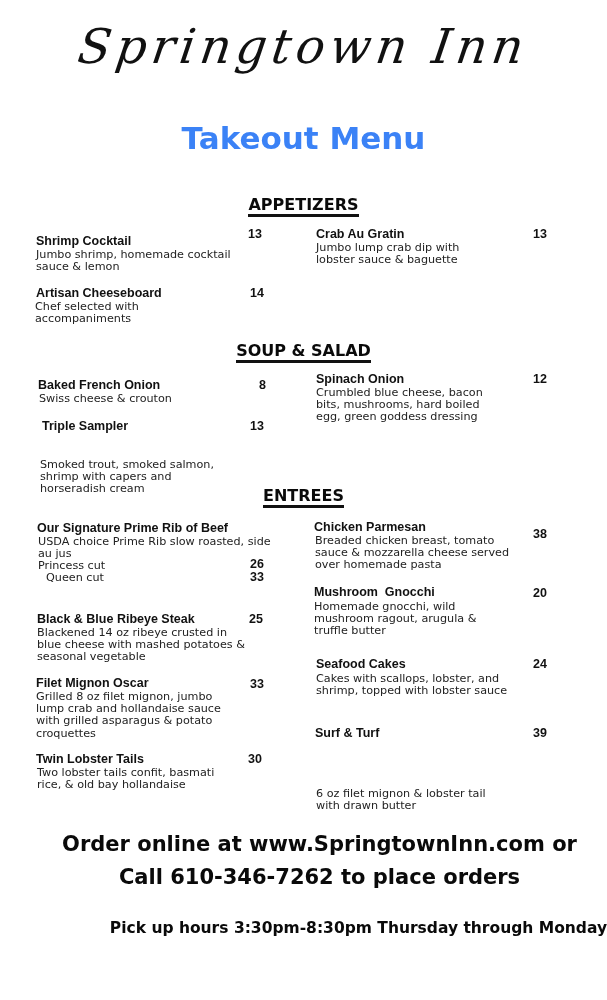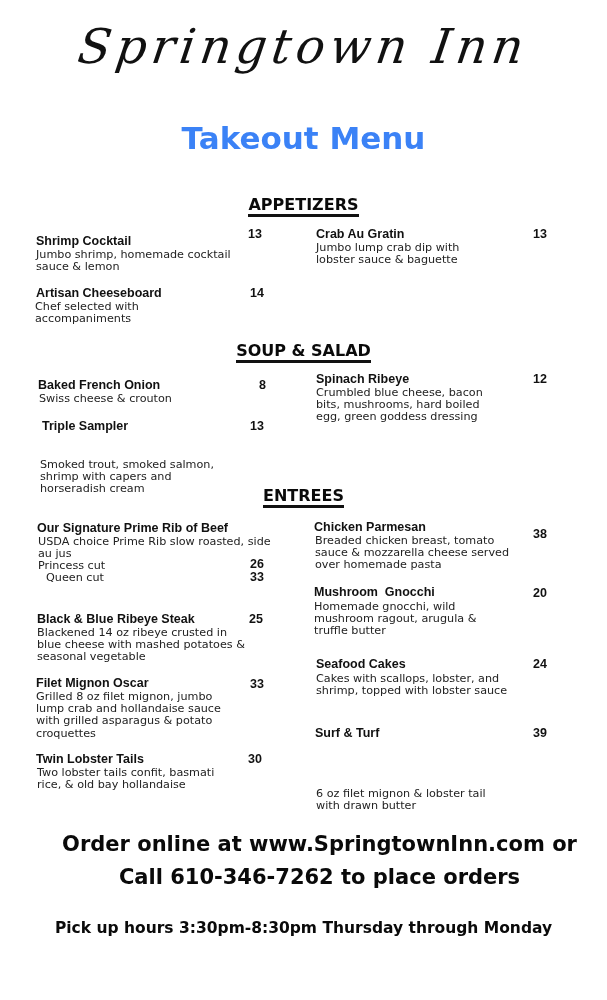--- a/index.html
+++ b/index.html
@@ -6,21 +6,21 @@
   body { width: 607px; height: 1000px; position: relative; overflow: hidden; color: #111; font-family: "Liberation Sans", sans-serif; }
   .abs { position: absolute; }
   .brand { left: 0; width: 607px; top: 18px; text-align: center; font-family: "DejaVu Serif", serif; font-style: italic; font-size: 48px; letter-spacing: 5px; font-weight: normal; color: #111; transform: skewX(-8deg); }
   .subtitle { left: 0; width: 607px; top: 120px; text-align: center; font-family: "DejaVu Sans", sans-serif; font-weight: bold; font-size: 31px; color: #3b82f6; }
   .section { left: 0; width: 607px; text-align: center; }
   .section span { font-family: "DejaVu Sans", sans-serif; font-weight: bold; font-size: 16px; border-bottom: 3px solid #111; padding-bottom: 0px; color: #0a0a0a; }
   .item-name { font-family: "Liberation Sans", sans-serif; font-weight: bold; font-size: 12.5px; color: #111; white-space: nowrap; }
   .item-desc { font-family: "DejaVu Sans", sans-serif; font-size: 11.2px; line-height: 12.2px; color: #222; font-weight: normal; }
   .price { font-family: "Liberation Sans", sans-serif; font-weight: bold; font-size: 12.5px; color: #111; }
   .cta { left: 0; width: 607px; text-align: center; font-family: "DejaVu Sans", sans-serif; font-weight: bold; font-size: 21px; line-height: 33px; color: #0a0a0a; padding-left: 16px; }
-  .hours { left: 0; width: 607px; text-align: center; font-family: "DejaVu Sans", sans-serif; font-weight: bold; font-size: 15.5px; color: #0a0a0a; top: 919px; }
+  .hours { left: 0; width: 607px; text-align: right; font-family: "DejaVu Sans", sans-serif; font-weight: bold; font-size: 15.5px; color: #0a0a0a; top: 919px; }
 </style>
 </head>
 <body>
 
 <div class="abs brand">Springtown Inn</div>
 <div class="abs subtitle">Takeout Menu</div>
 
 <div class="abs section" style="top:195px;">
   <span>APPETIZERS</span>
 </div>
@@ -53,21 +53,21 @@
   <div class="abs item-desc" style="left:39px; top:393px; width:220px;">Swiss cheese &amp; crouton</div>
 </div>
 
 <div>
   <div class="abs item-name" style="left:42px; top:419px;">Triple Sampler</div>
   <div class="abs price" style="left:250px; top:419px;">13</div>
   <div class="abs item-desc" style="left:40px; top:434px; width:195px;margin-top:25px;">Smoked trout, smoked salmon, shrimp with capers and horseradish cream</div>
 </div>
 
 <div>
-  <div class="abs item-name" style="left:316px; top:372px;">Spinach Ribeye</div>
+  <div class="abs item-name" style="left:316px; top:372px;">Spinach Onion</div>
   <div class="abs price" style="left:533px; top:372px;">12</div>
   <div class="abs item-desc" style="left:316px; top:387px; width:185px;">Crumbled blue cheese, bacon bits, mushrooms, hard boiled egg, green goddess dressing</div>
 </div>
 
 <div class="abs section" style="top:486px;">
   <span>ENTREES</span>
 </div>
 
 <div>
   <div class="abs item-name" style="left:37px; top:521px;">Our Signature Prime Rib of Beef</div>

